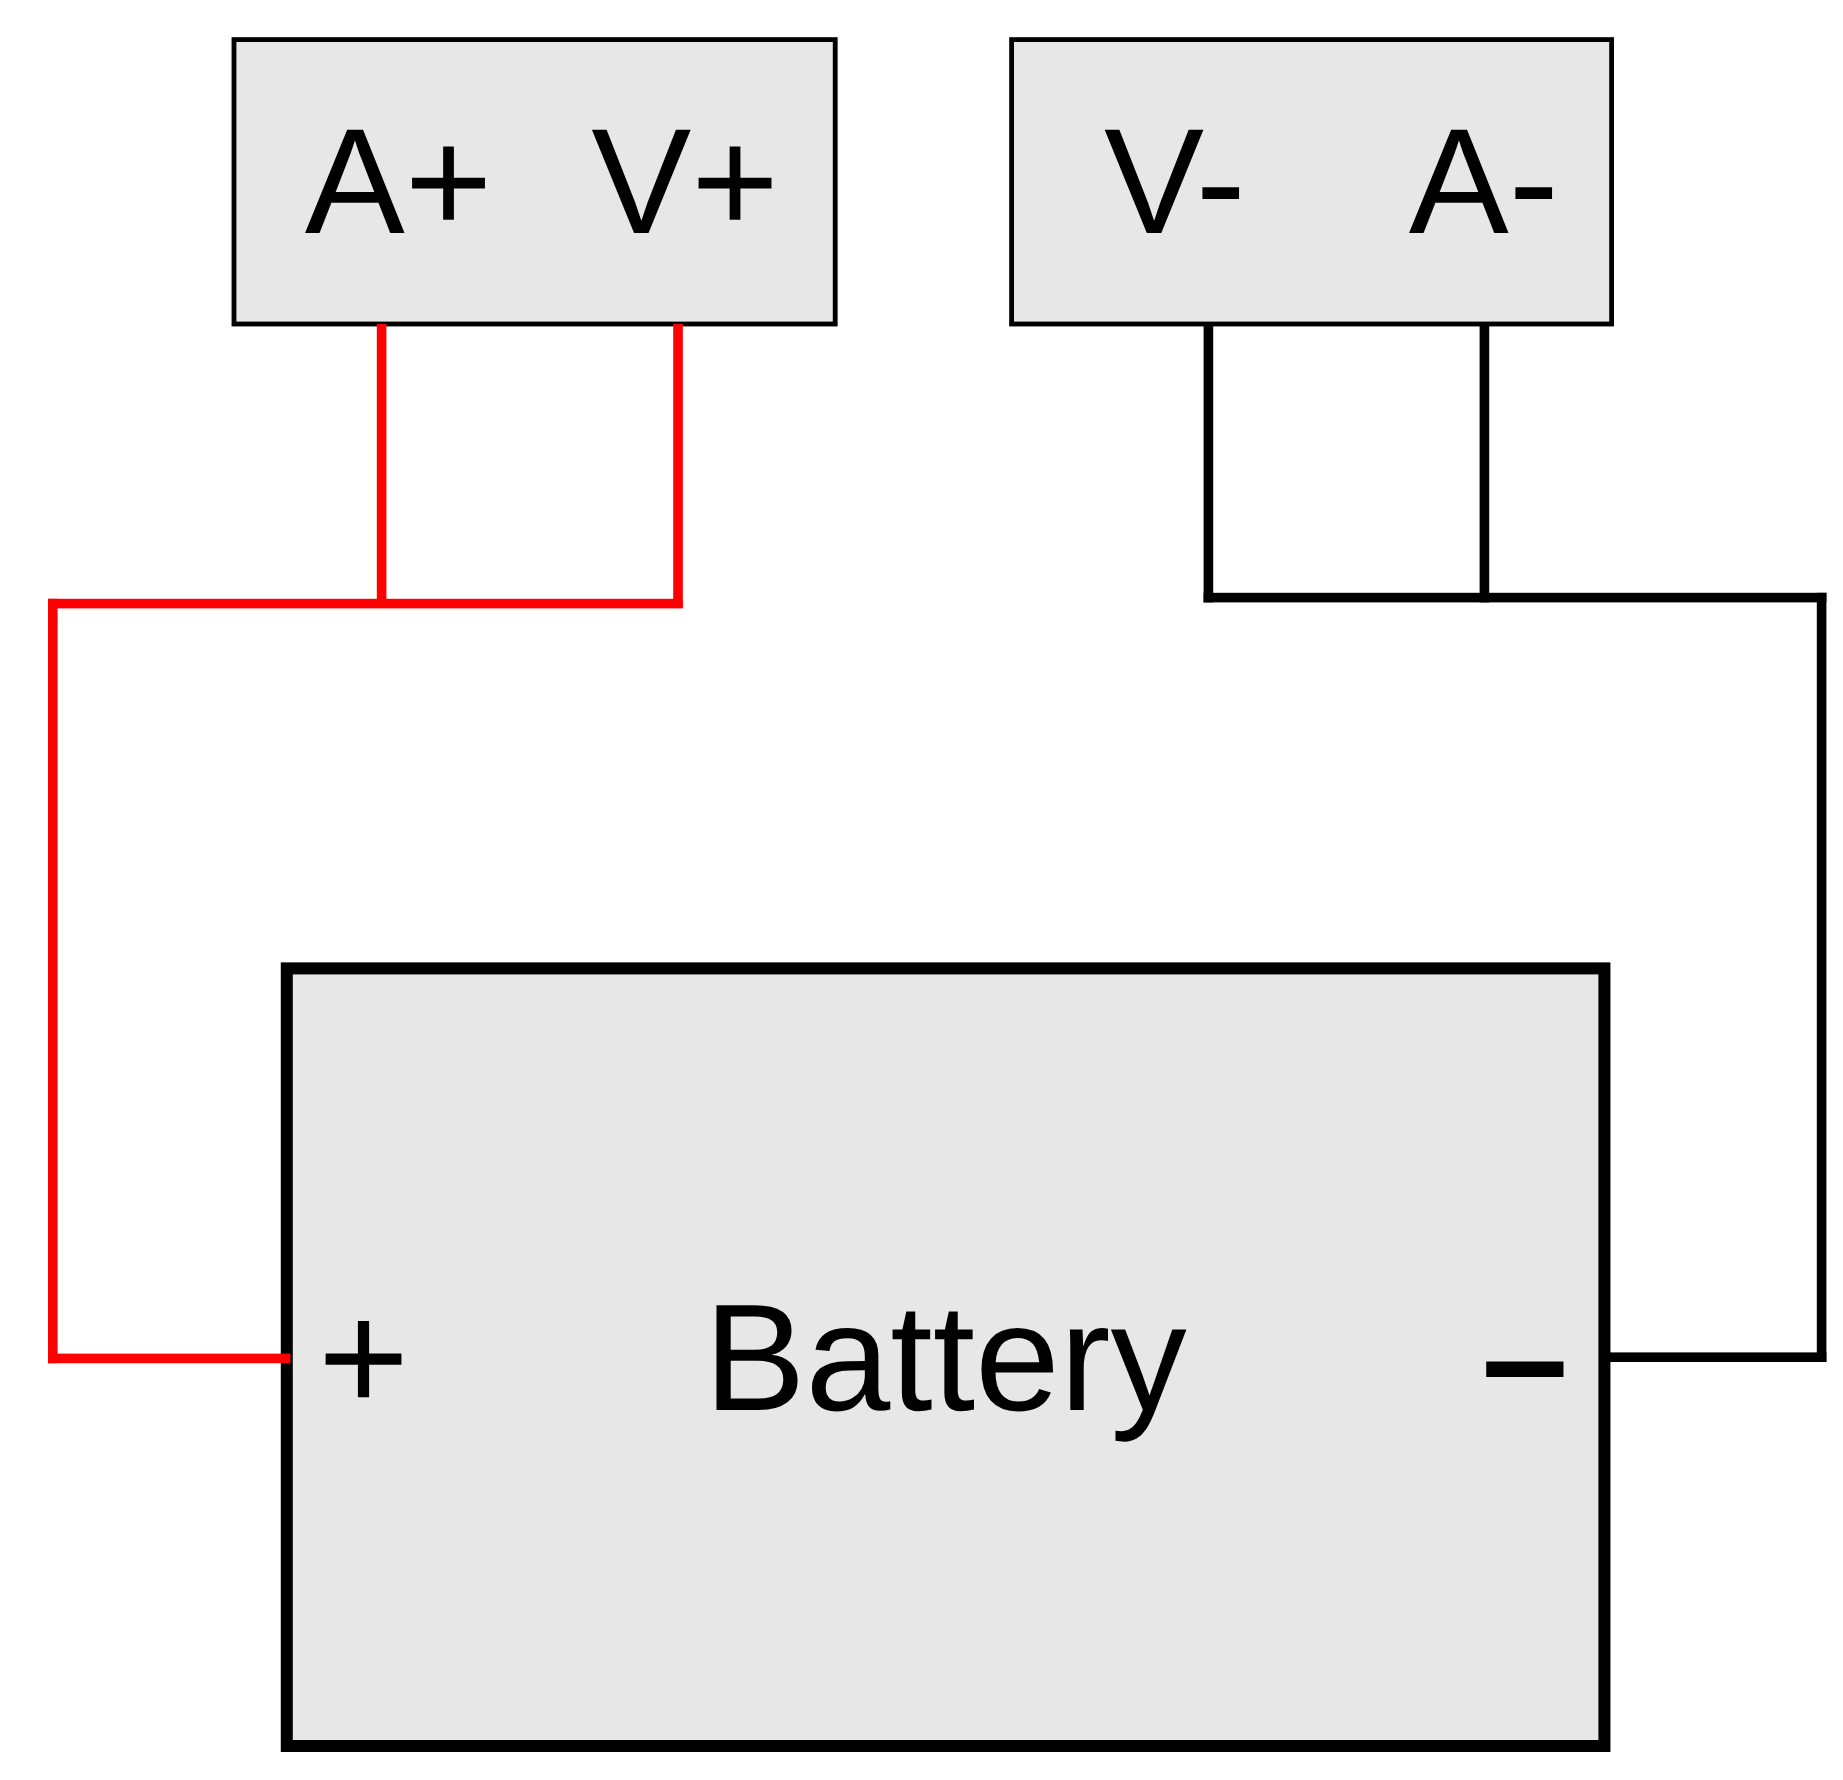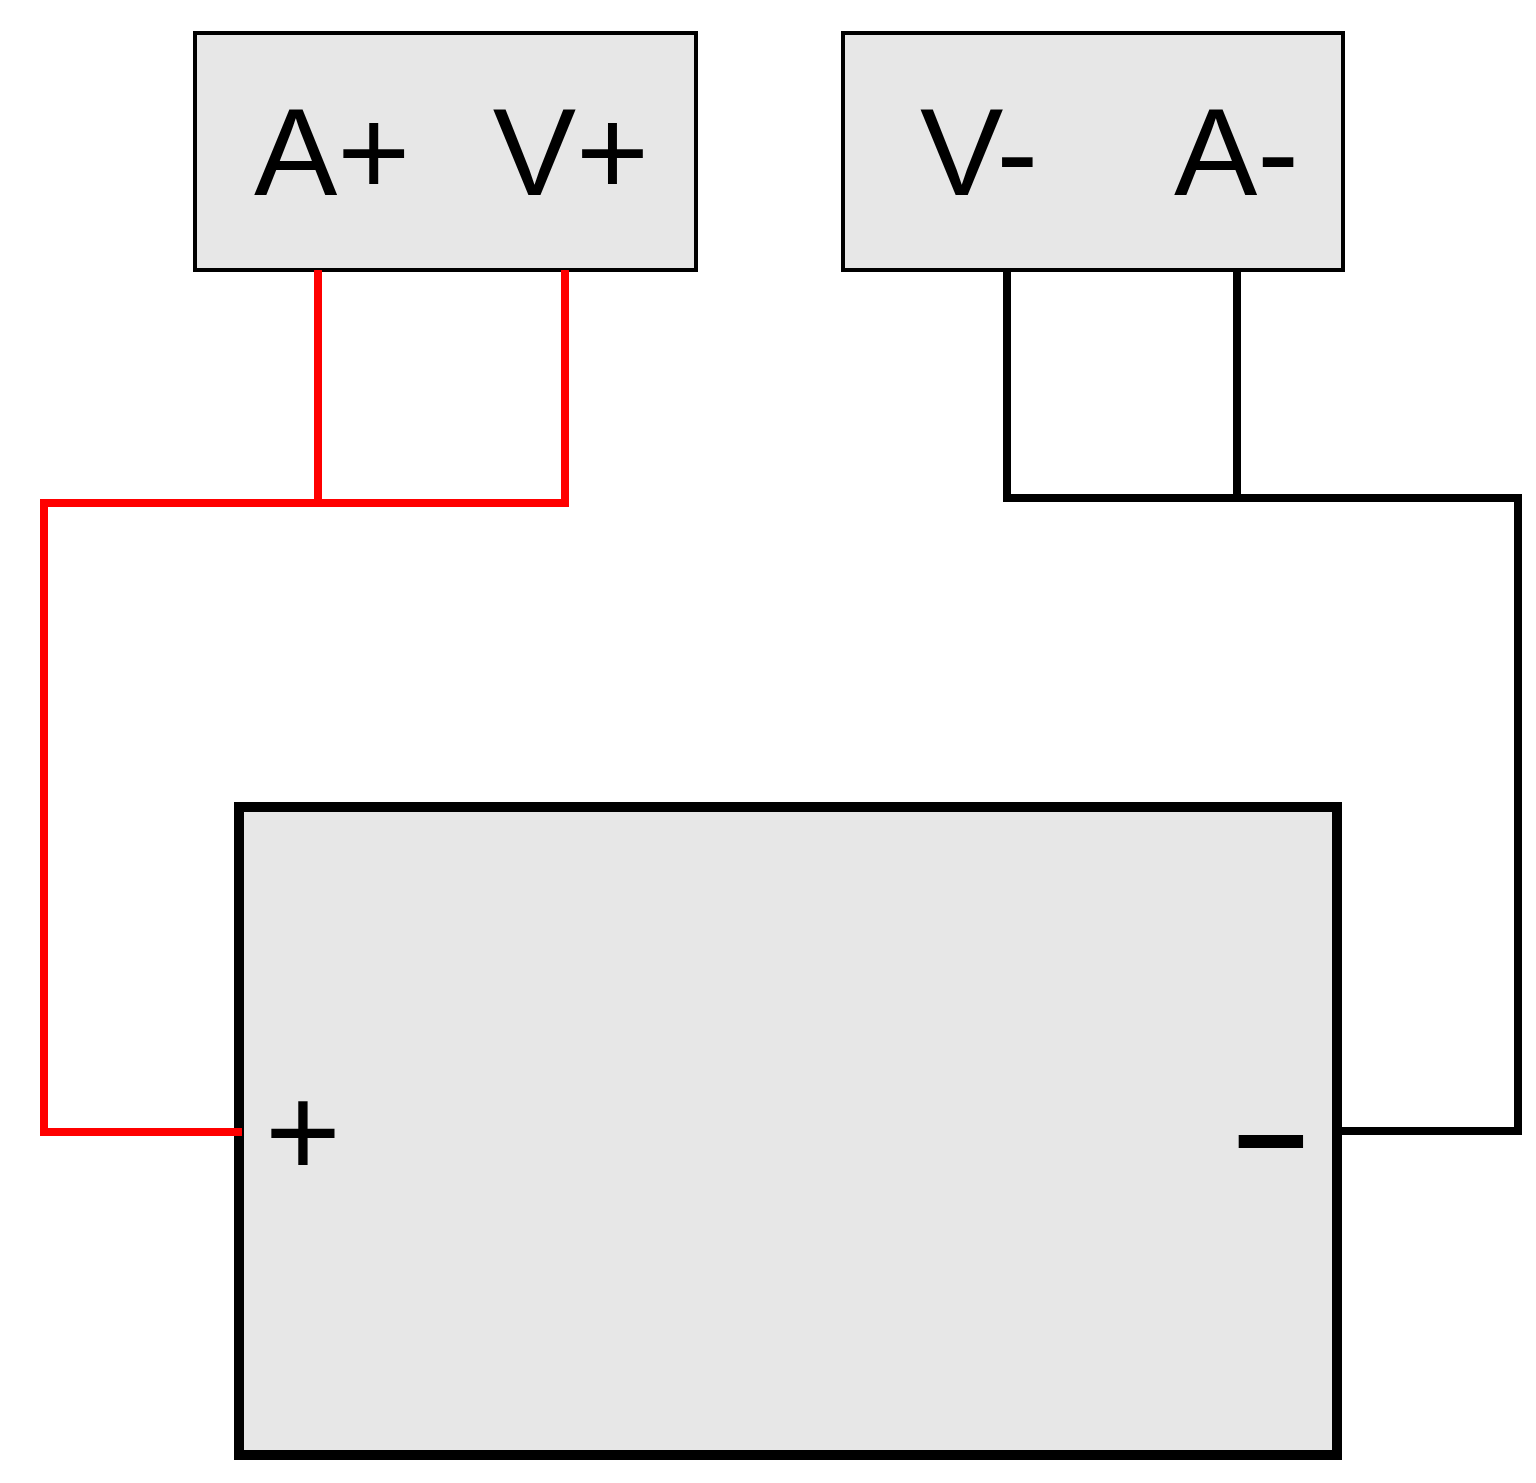--- a/index.html
+++ b/index.html
@@ -87,20 +87,21 @@
     <span class="terminal-label">V+</span>
   </div>
 
   <div class="block terminal-block-neg">
     <span class="terminal-label">V-</span>
     <span class="terminal-label">A-</span>
   </div>
 
   <div class="block battery-block">
     <span class="battery-plus">+</span>
+    <span class="battery-name">Battery</span>
     <span class="battery-minus">–</span>
   </div>
 
   <div class="wire wire-pos w-aplus-v"></div>
   <div class="wire wire-pos w-vplus-v"></div>
   <div class="wire wire-pos w-pos-top"></div>
   <div class="wire wire-pos w-pos-left"></div>
   <div class="wire wire-pos w-pos-bot"></div>
 
   <div class="wire wire-neg w-vminus-v"></div>

